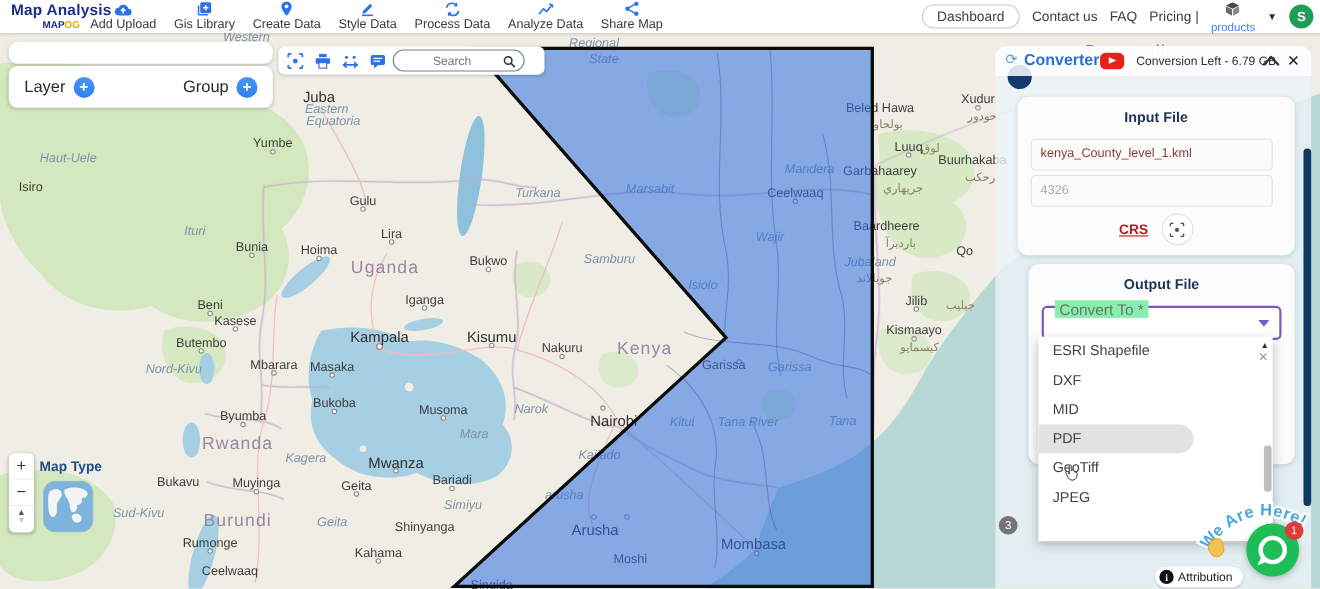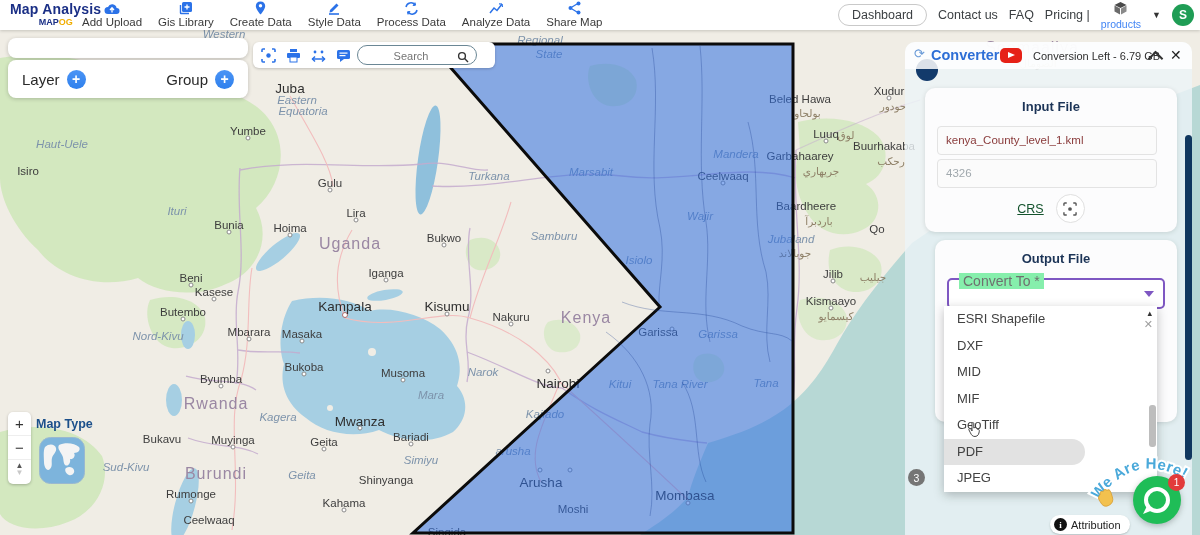--- a/index.html
+++ b/index.html
@@ -66,21 +66,21 @@
   #cv-avatar{position:absolute;left:11px;top:17px;width:22px;height:22px;border-radius:50%;background:#123a6b;}
   .cv-card{position:absolute;background:#fcfcfd;border-radius:10px;box-shadow:0 1px 5px rgba(0,0,0,.13);}
   #input-card{left:20px;top:46px;width:252px;height:144px;}
   #output-card{left:30px;top:198px;width:242px;height:182px;}
   .cv-card h4{margin:0;text-align:center;padding-top:11px;font-size:13px;color:#1c3457;font-weight:bold;}
   .cv-field{position:absolute;left:12px;right:20px;height:27px;border:1px solid #e3e3e3;border-radius:4px;
     background:#fbfbfb;font-size:11.5px;line-height:27px;padding-left:8px;overflow:hidden;white-space:nowrap;}
   #field-filename{top:38px;color:#8a3b3b;}
   #field-epsg{top:71px;color:#a0a8ad;}
   #crs-row{position:absolute;left:0;top:106px;width:100%;display:flex;align-items:center;justify-content:center;gap:12px;}
-  #crs-label{font-size:12.5px;font-weight:normal;color:#14532d;text-decoration:underline;cursor:pointer;text-align:center;}
+  #crs-label{font-size:12.5px;font-weight:bold;color:#b91c1c;text-decoration:underline;cursor:pointer;text-align:center;}
   #crs-btn{width:27px;height:27px;border-radius:50%;border:1px solid #e0e0e0;background:#fff;display:flex;
     align-items:center;justify-content:center;cursor:pointer;}
   #convert-select{position:absolute;left:12px;top:38px;width:214px;height:27px;border:2px solid #7e57c2;
     border-radius:5px;background:#fff;cursor:pointer;}
   #convert-label{position:absolute;left:10px;top:-7px;font-size:14px;color:#6f6f6f;background:#86efac;padding:0 4px;}
   #convert-caret{position:absolute;right:9px;top:11px;border-left:5px solid transparent;
     border-right:5px solid transparent;border-top:6px solid #7e57c2;}
   #dropdown{position:absolute;left:39px;top:264px;width:213px;height:186px;background:#fff;
     box-shadow:0 3px 10px rgba(0,0,0,.25);z-index:30;overflow:hidden;}
   .opt{height:26.5px;line-height:26.5px;padding-left:13px;font-size:13px;color:#424242;cursor:pointer;}
@@ -497,23 +497,22 @@
       <span id="convert-label">Convert To *</span>
       <span id="convert-caret"></span>
     </div>
   </div>
 
   <div id="dropdown">
     <div id="dd-options">
         <div class="opt">ESRI Shapefile</div>
         <div class="opt">DXF</div>
         <div class="opt">MID</div>
-        <div class="opt">MIF</div>
+        <div class="opt hl">PDF</div>
         <div class="opt">GeoTiff</div>
-        <div class="opt hl">PDF</div>
         <div class="opt">JPEG</div>
       </div>
     <span id="dd-uparrow">▴</span>
     <span id="dd-close">✕</span>
     <div id="dd-scroll"></div>
     <span id="cursor-hand">
       <svg width="14" height="16" viewBox="0 0 14 16">
           <path d="M4,1.5 C4,0.3 5.8,0.3 5.8,1.5 L5.8,6 C7,5 9,5.5 9.2,7.2 C10.5,7 11.5,7.8 11.3,9.2 C11,11.5 10.2,14.5 7,14.5 C4.6,14.5 3.4,13 2.4,10.8 L1,8 C0.3,6.6 2.2,5.8 3,7.2 L4,9 Z" fill="#fff" stroke="#333" stroke-width="0.9"></path>
         </svg>
     </span>

